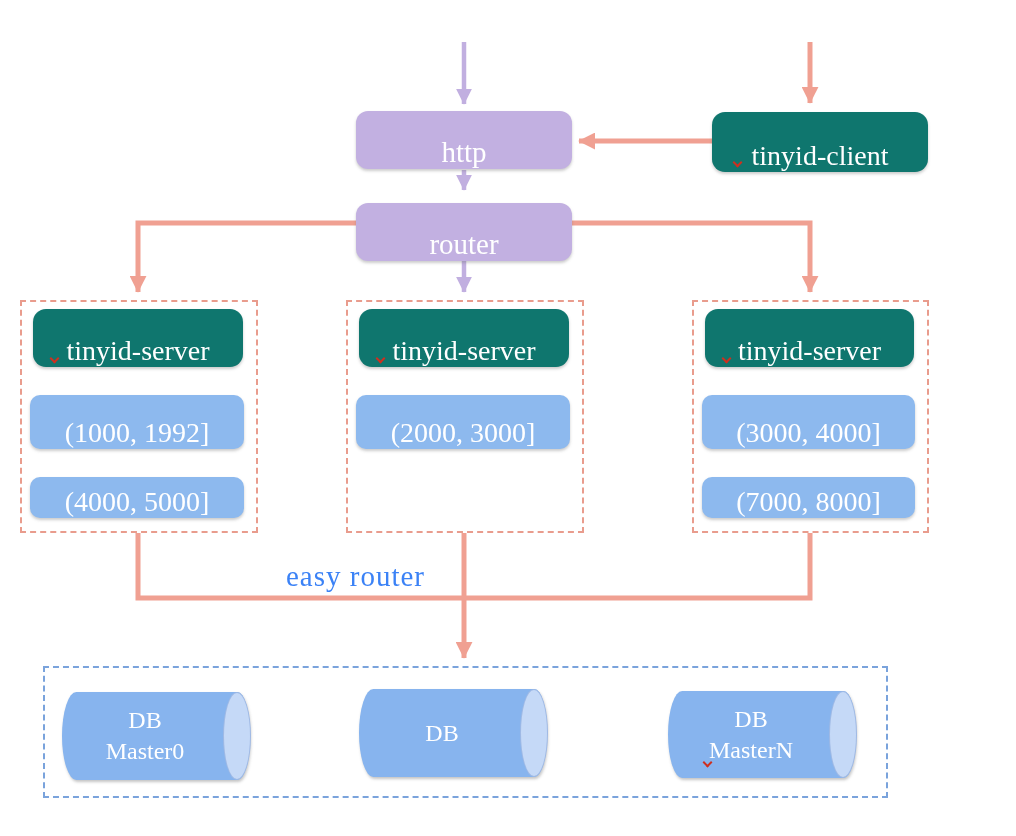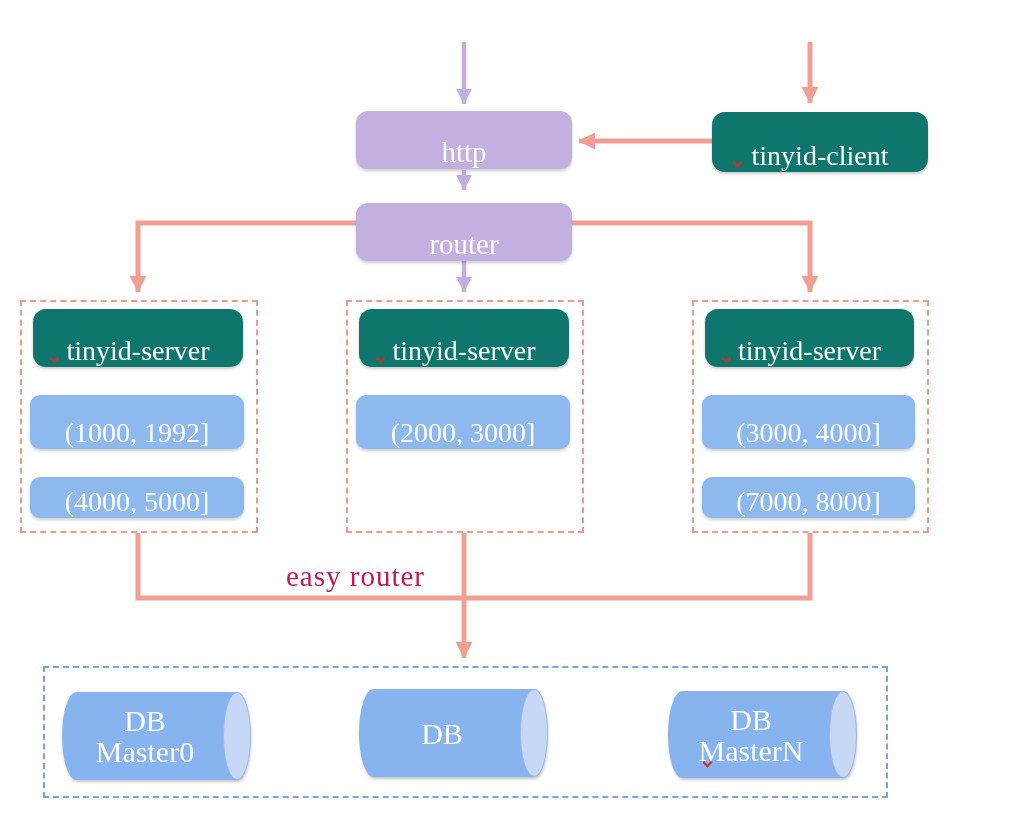--- a/index.html
+++ b/index.html
@@ -17,37 +17,37 @@
   .purple{background:#c2b0e1;border-radius:12px;font-size:29px;}
   .salmon{background:#0f766e;border-radius:13px;font-size:28px;}
   .blue{background:#8db9ee;border-radius:10px;font-size:28px;}
   .group{
     position:absolute;z-index:2;border:2px dashed #e99c8d;background:transparent;
   }
   .group .server{position:absolute;left:11px;right:13px;top:7px;height:58px;}
   .group .seg1{position:absolute;left:8px;right:12px;top:93px;height:54px;}
   .group .seg2{position:absolute;left:8px;right:12px;top:152px;height:41px;margin-top:23px;}
   .easy-label{
-    position:absolute;z-index:3;color:#be185d;font-size:29px;letter-spacing:1px;white-space:nowrap;
+    position:absolute;z-index:3;color:#3b82f6;font-size:29px;letter-spacing:1px;white-space:nowrap;
   }
   .db-panel{position:absolute;z-index:2;border:2px dashed #7aa3dc;}
   .cyl{position:absolute;}
   .cyl-body{
     position:absolute;left:0;top:0;right:0;bottom:0;background:#87b4ee;
     border-top-left-radius:15px 46px;border-bottom-left-radius:15px 46px;
     border-top-right-radius:13px 44px;border-bottom-right-radius:13px 44px;
     box-shadow:1px 2px 3px rgba(110,110,110,.4);
   }
   .cyl-cap{
     position:absolute;right:-1px;top:0;width:28px;height:100%;background:#c5d9f7;
     border:1px solid rgba(130,160,215,.55);border-radius:50%;
   }
   .cyl-text{
     position:absolute;left:0;right:22px;top:50%;transform:translateY(-50%);
-    text-align:center;color:#ffffff;font-size:30px;line-height:31px;white-space:nowrap;
+    text-align:center;color:#ffffff;font-size:24px;line-height:31px;white-space:nowrap;
   }
   .squig{
     position:absolute;width:7px;height:7px;
     border-right:2.5px solid #cf2f1f;border-bottom:2.5px solid #cf2f1f;
     transform:rotate(45deg);
   }
 </style>
 </head>
 <body>
 

